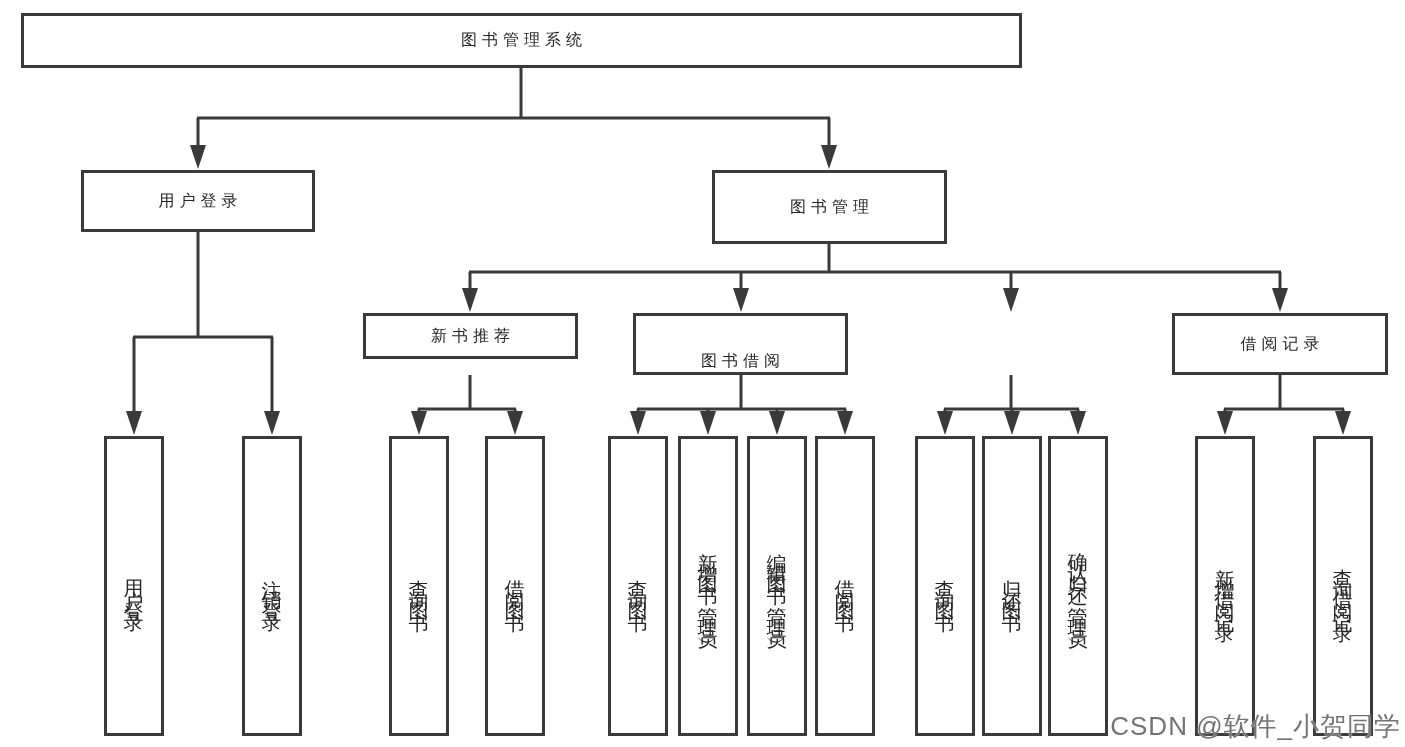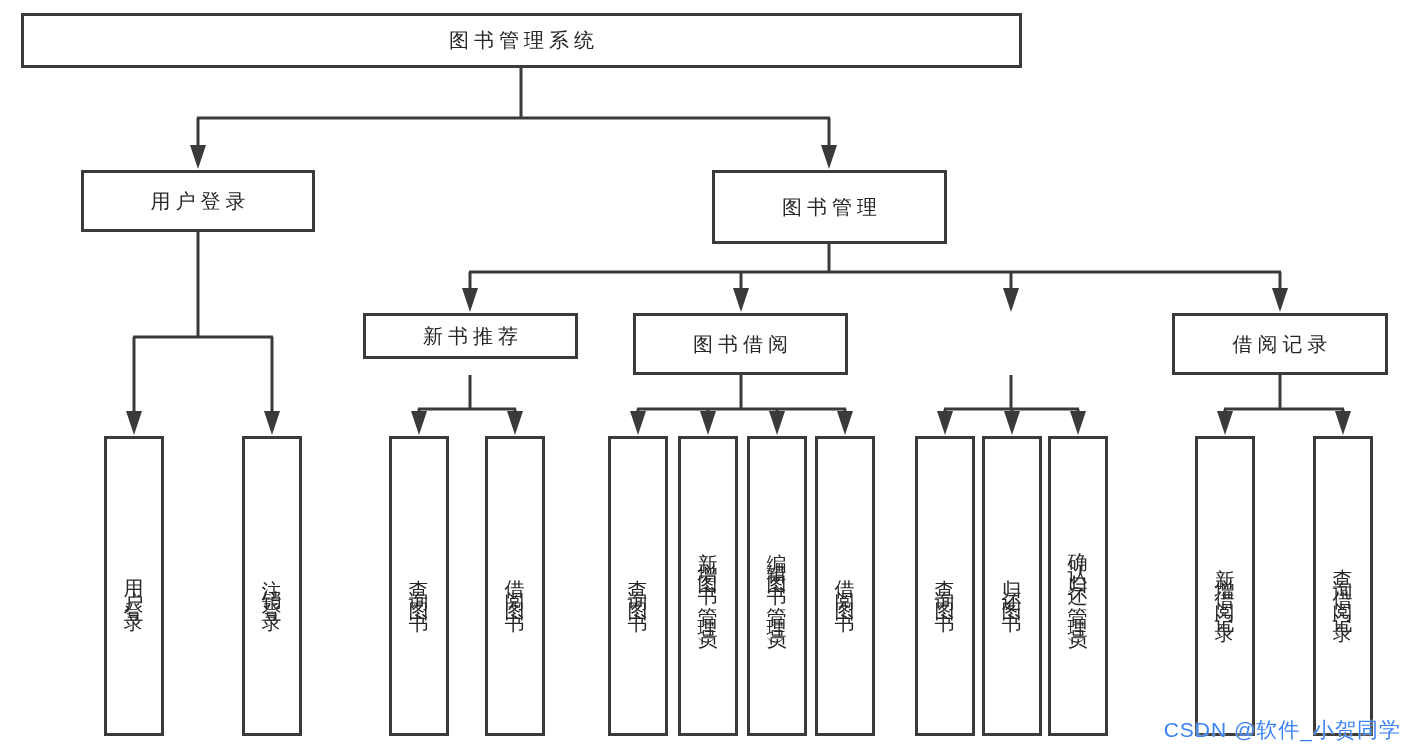--- a/index.html
+++ b/index.html
@@ -7,42 +7,42 @@
     width:1405px;height:747px;background:#ffffff;overflow:hidden;
     font-family:"Liberation Sans","DejaVu Sans",sans-serif;
   }
   .stage{position:relative;width:1405px;height:747px;background:#ffffff;}
   .connectors{position:absolute;left:0;top:0;z-index:1;}
   .node{
     position:absolute;box-sizing:border-box;z-index:2;
     border:3px solid #3a3a3a;background:#ffffff;color:#262626;
     display:flex;align-items:center;justify-content:center;
   }
-  .hbox span{font-size:20px;letter-spacing:5px;text-indent:5px;white-space:nowrap;}
+  .hbox span{font-size:16px;letter-spacing:5px;text-indent:5px;white-space:nowrap;}
   .vbox span{
     writing-mode:vertical-rl;text-orientation:mixed;
     font-size:20px;letter-spacing:11px;line-height:1;white-space:nowrap;
   }
   
   .n-root{left:21px;top:13px;width:1001px;height:55px;}
   .n-l2a{left:81px;top:170px;width:234px;height:62px;}
   .n-l2b{left:712px;top:170px;width:235px;height:74px;}
   .n-l3a{left:363px;top:313px;width:215px;height:46px;}
-  .n-l3b{left:633px;top:313px;width:215px;height:62px;}
+  .n-l3b{left:633px;top:313px;width:215px;height:62px;align-items:flex-end;}
   .n-l3c{left:903px;top:313px;width:215px;height:62px;}
   .n-l3d{left:1172px;top:313px;width:216px;height:62px;}
   .leaf{top:436px;width:60px;height:300px;}
   .n-u1{left:104px;} .n-u2{left:242px;}
   .n-n1{left:389px;} .n-n2{left:485px;}
   .n-b1{left:608px;} .n-b2{left:678px;} .n-b3{left:747px;} .n-b4{left:815px;}
   .n-c1{left:915px;} .n-c2{left:982px;} .n-c3{left:1048px;}
   .n-r1{left:1195px;} .n-r2{left:1313px;}
   .watermark{
     position:absolute;right:4px;bottom:3px;z-index:5;
-    font-size:21px;color:#3b82f6;letter-spacing:1px;
+    font-size:26px;color:#737373;letter-spacing:1px;
     text-shadow:0 0 2px #ffffff;white-space:nowrap;
   }
 </style>
 </head>
 <body>
 
 <div class="stage">
 
   <svg class="connectors" width="1405" height="747" viewBox="0 0 1405 747">
     <g stroke="#3a3a3a" stroke-width="3" fill="none">

